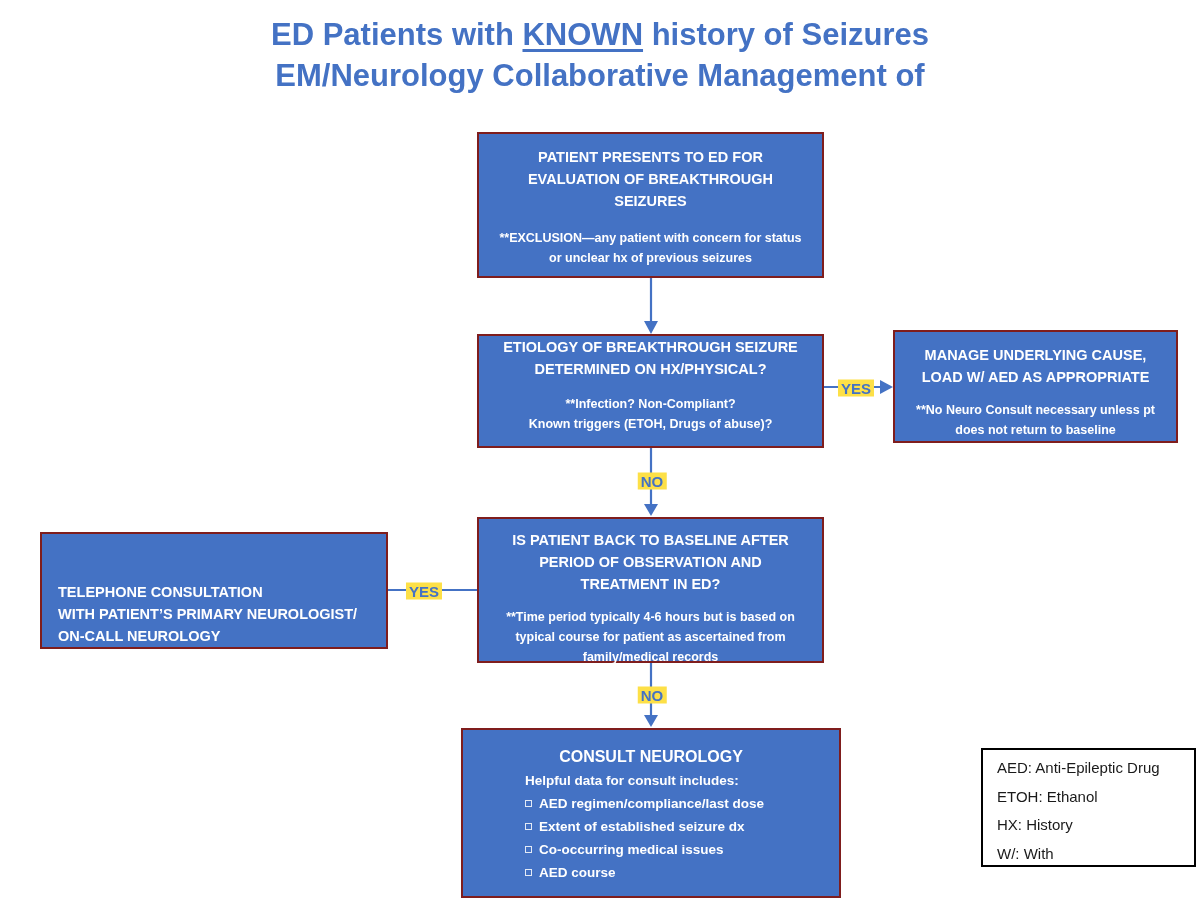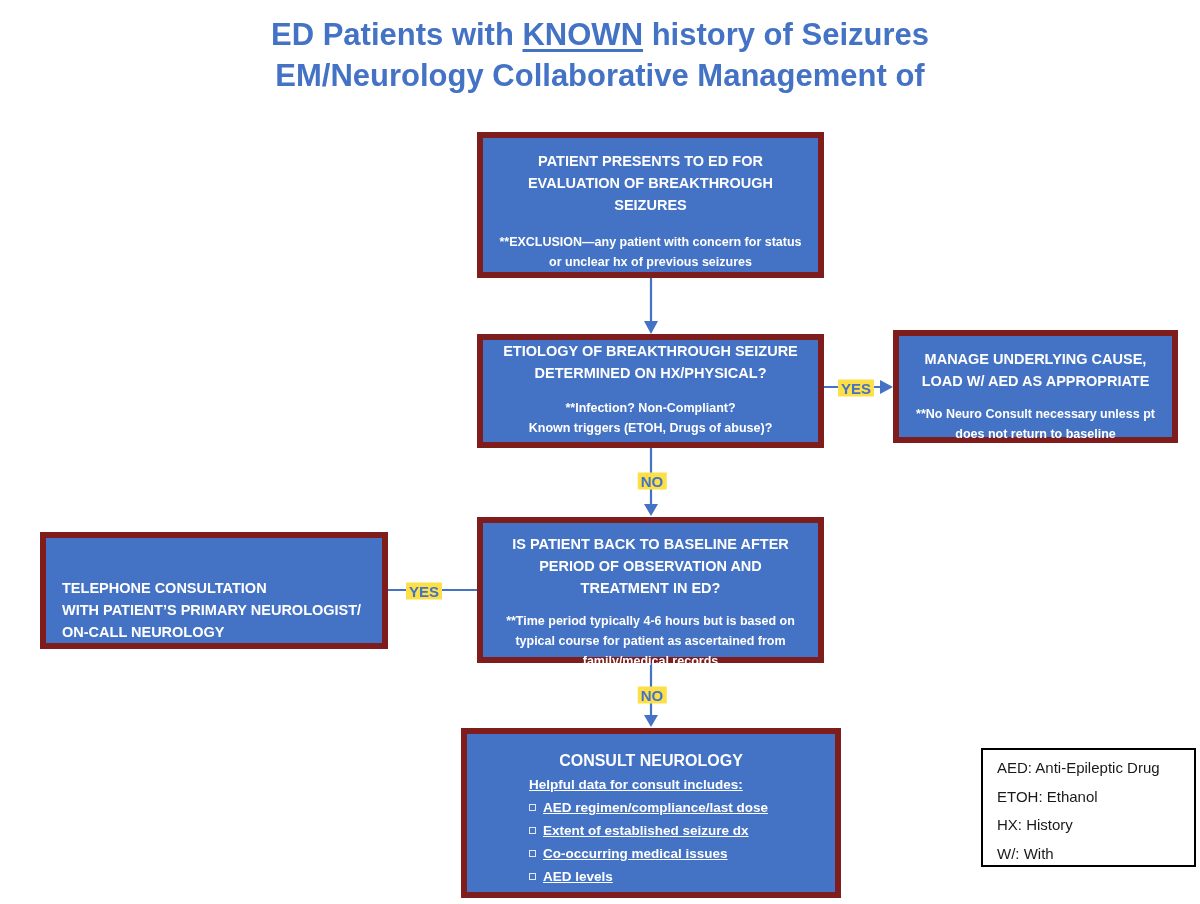--- a/index.html
+++ b/index.html
@@ -27,21 +27,21 @@
 
   
   svg.arrows { position: absolute; left: 0; top: 0; z-index: 1; }
   svg.arrows line { stroke: #4472C4; stroke-width: 2.2; }
   svg.arrows polygon { fill: #4472C4; }
 
   
   .fbox {
     position: absolute;
     background: #4472C4;
-    border: 6px solid #7f1d1d;
+    border: 2px solid #7f1d1d;
     color: #ffffff;
     z-index: 2;
   }
   .fbox .heading {
     font-weight: bold;
     font-size: 14.5px;
     line-height: 22px;
     text-align: center;
     white-space: pre-line;
   }
@@ -57,21 +57,21 @@
   .box-etiology  { left: 477px; top: 334px; width: 347px; height: 114px; padding-top: 0; }
   .box-etiology .note { margin-top: 14px; }
   .box-manage    { left: 893px; top: 330px; width: 285px; height: 113px; padding-top: 12px; }
   .box-manage .note { margin-top: 12px; }
   .box-baseline  { left: 477px; top: 517px; width: 347px; height: 146px; padding-top: 10px; }
   .box-baseline .note { margin-top: 12px; }
   .box-telephone { left: 40px;  top: 532px; width: 348px; height: 117px; display: flex; align-items: flex-end; }
   .box-telephone .heading { text-align: left; padding-left: 16px; }
   .box-consult   { left: 461px; top: 728px; width: 380px; height: 170px; padding-top: 16px; }
   .box-consult .heading { font-size: 16px; }
-  .consult-body { margin: 2px 0 0 62px; text-align: left; text-decoration: underline; }
+  .consult-body { margin: 2px 0 0 62px; text-align: left; }
   .consult-sub { font-weight: bold; font-size: 13.5px; line-height: 22px; }
   .consult-list { list-style: none; }
   .consult-list li { font-weight: bold; font-size: 13.5px; line-height: 23px; }
   .sq {
     display: inline-block;
     width: 7px; height: 7px;
     border: 1px solid rgba(255,255,255,0.85);
     margin-right: 7px;
     position: relative; top: -1px;
   }
@@ -181,21 +181,21 @@
   </div>
 
   <div class="fbox box-consult">
     <div class="heading">CONSULT NEUROLOGY</div>
     <div class="consult-body">
       <div class="consult-sub">Helpful data for consult includes:</div>
       <ul class="consult-list">
         <li><span class="sq"></span><span>AED regimen/compliance/last dose</span></li>
         <li><span class="sq"></span><span>Extent of established seizure dx</span></li>
         <li><span class="sq"></span><span>Co-occurring medical issues</span></li>
-        <li><span class="sq"></span><span>AED levels</span></li>
+        <li><span class="sq"></span><span>AED course</span></li>
       </ul>
     </div>
   </div>
 
   <div class="legend">
     <div class="entry">AED: Anti-Epileptic Drug</div>
     <div class="entry">ETOH: Ethanol</div>
     <div class="entry">HX: History</div>
     <div class="entry">W/: With</div>
   </div>

